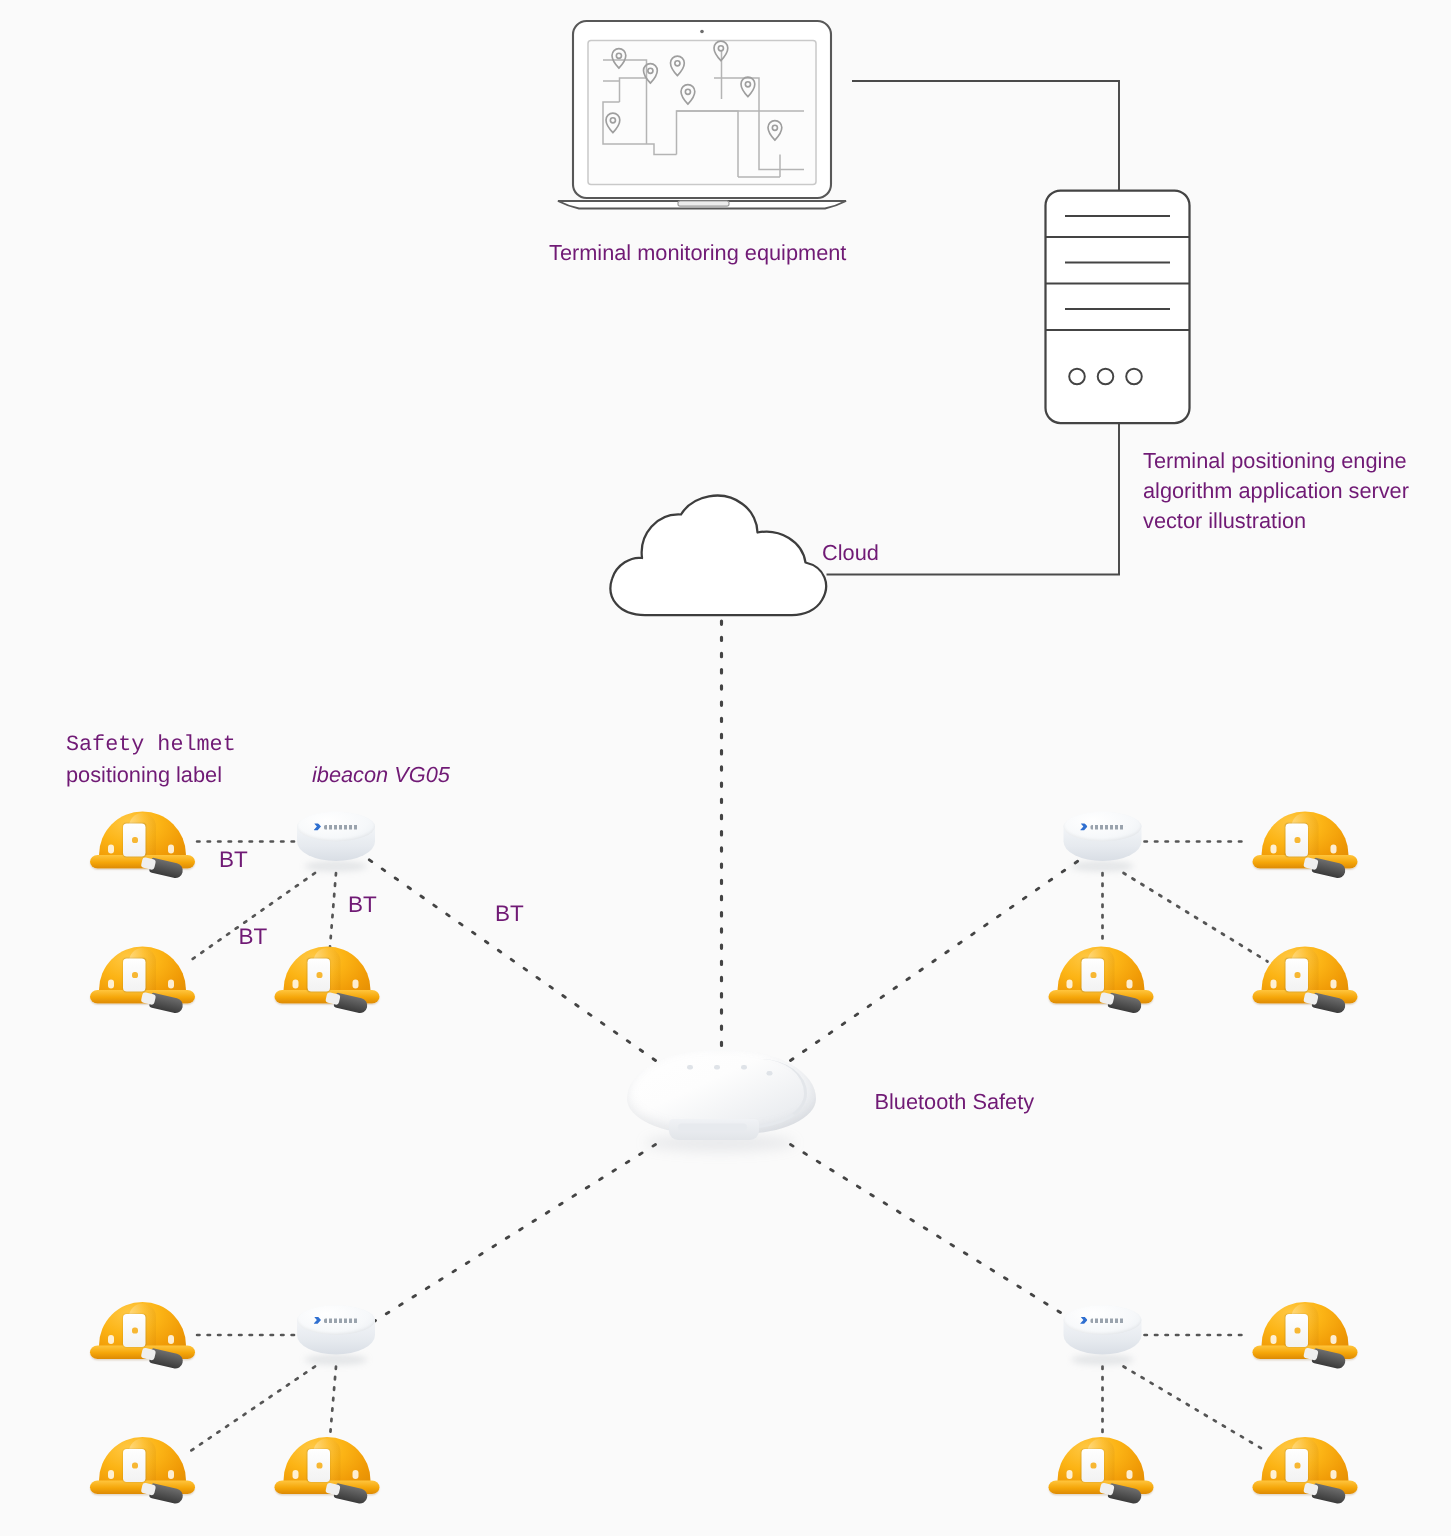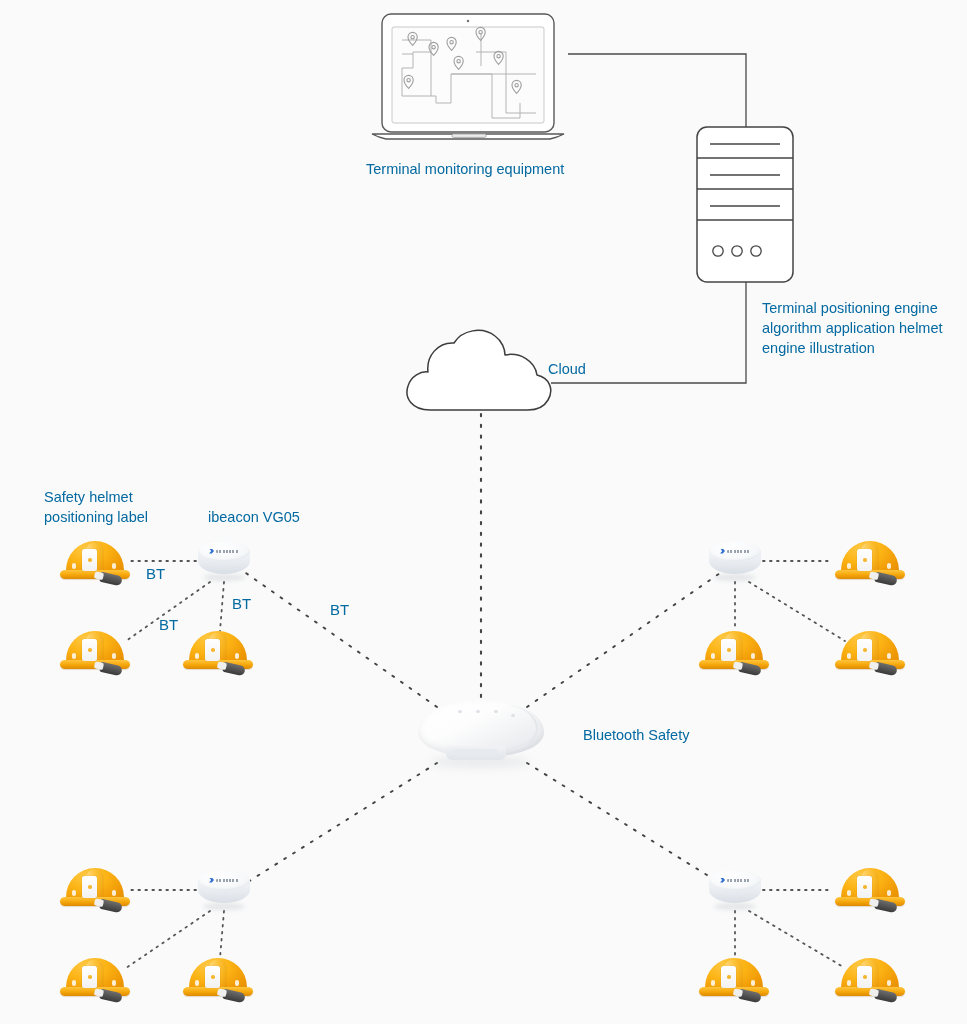--- a/index.html
+++ b/index.html
@@ -5,21 +5,21 @@
   html,body{margin:0;padding:0;}
   body{
     width:967px;height:1024px;
     background:#fafafa;
     font-family:"Liberation Sans", sans-serif;
     overflow:hidden;
     position:relative;
   }
   #stage{position:absolute;left:0;top:0;width:967px;height:1024px;}
   .svg-layer{position:absolute;left:0;top:0;width:967px;height:1024px;}
-  .lbl{position:absolute;color:#0369a1;font-size:14.5px;line-height:19px;white-space:pre;}
+  .lbl{position:absolute;color:#701a75;font-size:14.5px;line-height:19px;white-space:pre;}
   .lbl.bt{font-size:15px;}
   .node{position:absolute;}
 
   
   .helmet{position:absolute;width:70px;height:46px;}
   .helmet .dome{
     position:absolute;left:6px;top:0;width:58px;height:34px;
     border-radius:29px 29px 4px 4px;
     background:radial-gradient(ellipse at 34% 22%, #ffc844 0%, #fcb415 38%, #f09a06 72%, #e08b04 100%);
   }
@@ -213,22 +213,22 @@
     <line x1="4" y1="66" x2="100" y2="66" stroke="#444" stroke-width="1.3"></line>
     <line x1="4" y1="97" x2="100" y2="97" stroke="#444" stroke-width="1.3"></line>
     <line x1="17" y1="21" x2="87" y2="21" stroke="#444" stroke-width="1.3"></line>
     <line x1="17" y1="52" x2="87" y2="52" stroke="#444" stroke-width="1.3"></line>
     <line x1="17" y1="83" x2="87" y2="83" stroke="#444" stroke-width="1.3"></line>
     <circle cx="25" cy="128" r="5.2" fill="none" stroke="#444" stroke-width="1.3"></circle>
     <circle cx="44" cy="128" r="5.2" fill="none" stroke="#444" stroke-width="1.3"></circle>
     <circle cx="63" cy="128" r="5.2" fill="none" stroke="#444" stroke-width="1.3"></circle>
   </svg>
   <div class="lbl" style="left:762px;top:299px;">Terminal positioning engine</div>
-  <div class="lbl" style="left:762px;top:319px;">algorithm application helmet</div>
-  <div class="lbl" style="left:762px;top:339px;">engine illustration</div>
+  <div class="lbl" style="left:762px;top:319px;">algorithm application server</div>
+  <div class="lbl" style="left:762px;top:339px;">vector illustration</div>
 
   <svg class="node" style="left:400px;top:318px;width:160px;height:100px;" viewBox="0 0 160 100">
     <path d="M30 92
              C 12 92, 4 80, 8 68
              C 11 58, 21 53, 28 54
              C 26 38, 38 24, 54 25
              C 62 12, 82 8, 95 18
              C 102 23, 105 31, 105 37
              C 120 34, 135 43, 137 57
              C 150 60, 154 72, 148 82
@@ -243,23 +243,23 @@
     <div class="swoosh"></div>
     <div class="led l1"></div>
     <div class="led l2"></div>
     <div class="led l3"></div>
     <div class="led l4"></div>
     <div class="base"></div>
     <div class="slot"></div>
   </div>
   <div class="lbl" style="left:583px;top:726px;">Bluetooth Safety</div>
 
-  <div class="lbl" style="left:44px;top:488px;">Safety helmet</div>
+  <div class="lbl" style="left:44px;top:488px;font-family:Liberation Mono, monospace;">Safety helmet</div>
   <div class="lbl" style="left:44px;top:508px;">positioning label</div>
-  <div class="lbl" style="left:208px;top:508px;">ibeacon VG05</div>
+  <div class="lbl" style="left:208px;top:508px;font-style:italic;">ibeacon VG05</div>
 
   <div class="lbl bt" style="left:146px;top:564px;">BT</div>
   <div class="lbl bt" style="left:159px;top:615px;">BT</div>
   <div class="lbl bt" style="left:232px;top:594px;">BT</div>
   <div class="lbl bt" style="left:330px;top:600px;">BT</div>
 
   <div class="beacon" style="left:198px;top:541px;">
     <div class="shadow"></div>
     <div class="body"></div>
     <div class="top"></div>

